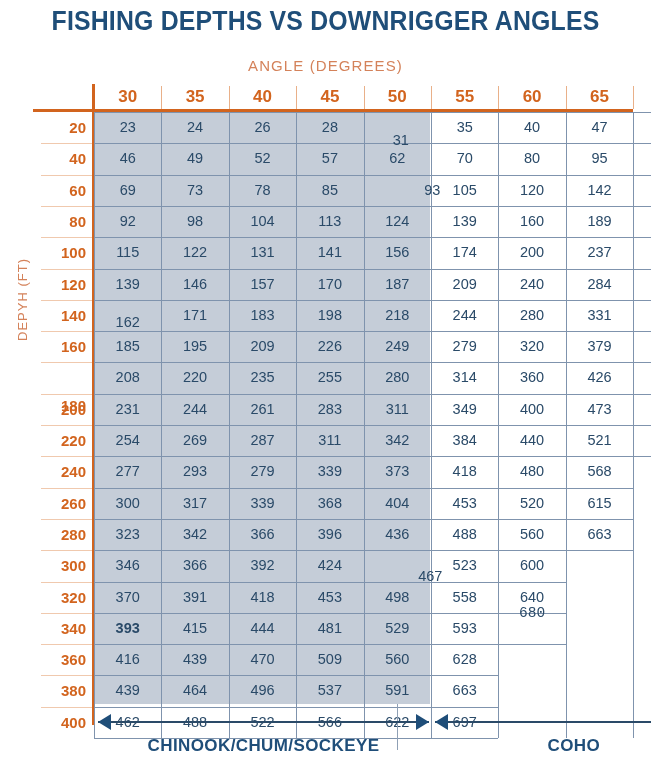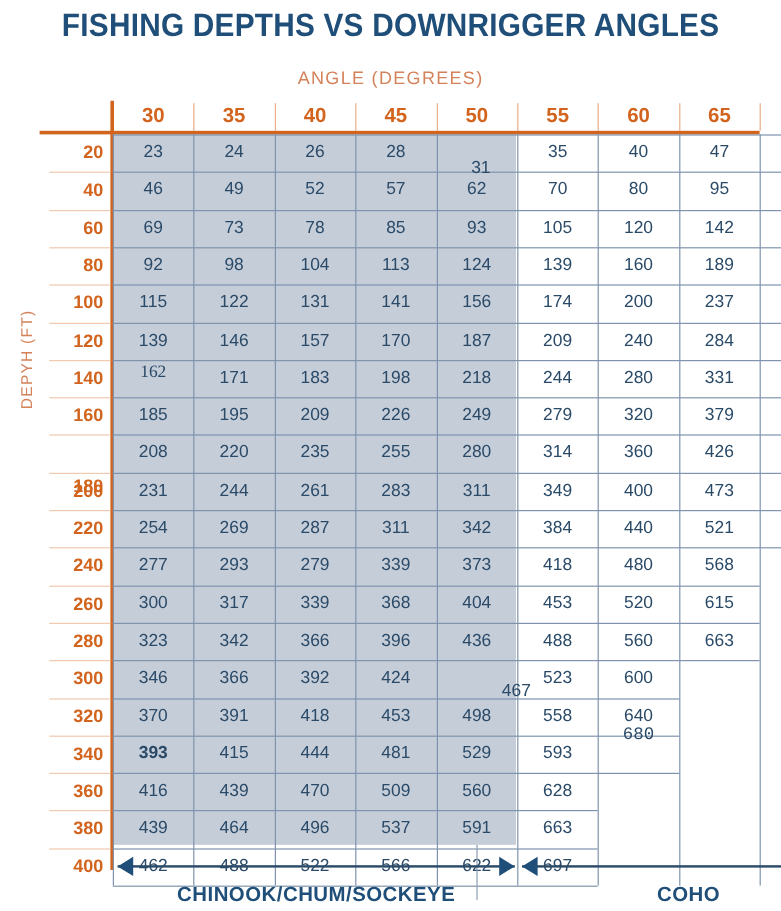--- a/index.html
+++ b/index.html
@@ -328,21 +328,21 @@
       <div class="cell" style="left: 263.2px; width: 67.4px; top: 59.3px;">57</div>
       <div class="cell" style="left: 330.6px; width: 67.4px; top: 59.3px;">62</div>
       <div class="cell" style="left: 398px; width: 67.4px; top: 59.3px;">70</div>
       <div class="cell" style="left: 465.4px; width: 67.4px; top: 59.3px;">80</div>
       <div class="cell" style="left: 532.8px; width: 67.4px; top: 59.3px;">95</div>
       <div class="cell" style="left: 600.2px; width: 67.4px; top: 59.3px;">117</div>
       <div class="cell" style="left: 61px; width: 67.4px; top: 90.6px;">69</div>
       <div class="cell" style="left: 128.4px; width: 67.4px; top: 90.6px;">73</div>
       <div class="cell" style="left: 195.8px; width: 67.4px; top: 90.6px;">78</div>
       <div class="cell" style="left: 263.2px; width: 67.4px; top: 90.6px;">85</div>
-      <div class="cell" style="left: 330.6px; width: 67.4px; top: 90.6px;">93</div>
+      <div class="cell" style="left: 330.6px; width: 67.4px; top: 90.6px; padding-left: 35px;">93</div>
       <div class="cell" style="left: 398px; width: 67.4px; top: 90.6px;">105</div>
       <div class="cell" style="left: 465.4px; width: 67.4px; top: 90.6px;">120</div>
       <div class="cell" style="left: 532.8px; width: 67.4px; top: 90.6px;">142</div>
       <div class="cell" style="left: 600.2px; width: 67.4px; top: 90.6px;">175</div>
       <div class="cell" style="left: 61px; width: 67.4px; top: 121.9px;">92</div>
       <div class="cell" style="left: 128.4px; width: 67.4px; top: 121.9px;">98</div>
       <div class="cell" style="left: 195.8px; width: 67.4px; top: 121.9px;">104</div>
       <div class="cell" style="left: 263.2px; width: 67.4px; top: 121.9px;">113</div>
       <div class="cell" style="left: 330.6px; width: 67.4px; top: 121.9px;">124</div>
       <div class="cell" style="left: 398px; width: 67.4px; top: 121.9px;">139</div>
@@ -360,21 +360,21 @@
       <div class="cell" style="left: 600.2px; width: 67.4px; top: 153.2px;">292</div>
       <div class="cell" style="left: 61px; width: 67.4px; top: 184.5px;">139</div>
       <div class="cell" style="left: 128.4px; width: 67.4px; top: 184.5px;">146</div>
       <div class="cell" style="left: 195.8px; width: 67.4px; top: 184.5px;">157</div>
       <div class="cell" style="left: 263.2px; width: 67.4px; top: 184.5px;">170</div>
       <div class="cell" style="left: 330.6px; width: 67.4px; top: 184.5px;">187</div>
       <div class="cell" style="left: 398px; width: 67.4px; top: 184.5px;">209</div>
       <div class="cell" style="left: 465.4px; width: 67.4px; top: 184.5px;">240</div>
       <div class="cell" style="left: 532.8px; width: 67.4px; top: 184.5px;">284</div>
       <div class="cell" style="left: 600.2px; width: 67.4px; top: 184.5px;">351</div>
-      <div class="cell" style="left: 61px; width: 67.4px; top: 211px; font-family: Liberation Serif, serif;">162</div>
+      <div class="cell" style="left: 61px; width: 67.4px; top: 223px;">162</div>
       <div class="cell" style="left: 128.4px; width: 67.4px; top: 215.8px;">171</div>
       <div class="cell" style="left: 195.8px; width: 67.4px; top: 215.8px;">183</div>
       <div class="cell" style="left: 263.2px; width: 67.4px; top: 215.8px;">198</div>
       <div class="cell" style="left: 330.6px; width: 67.4px; top: 215.8px;">218</div>
       <div class="cell" style="left: 398px; width: 67.4px; top: 215.8px;">244</div>
       <div class="cell" style="left: 465.4px; width: 67.4px; top: 215.8px;">280</div>
       <div class="cell" style="left: 532.8px; width: 67.4px; top: 215.8px;">331</div>
       <div class="cell" style="left: 600.2px; width: 67.4px; top: 215.8px;">409</div>
       <div class="cell" style="left: 61px; width: 67.4px; top: 247.1px;">185</div>
       <div class="cell" style="left: 128.4px; width: 67.4px; top: 247.1px;">195</div>

